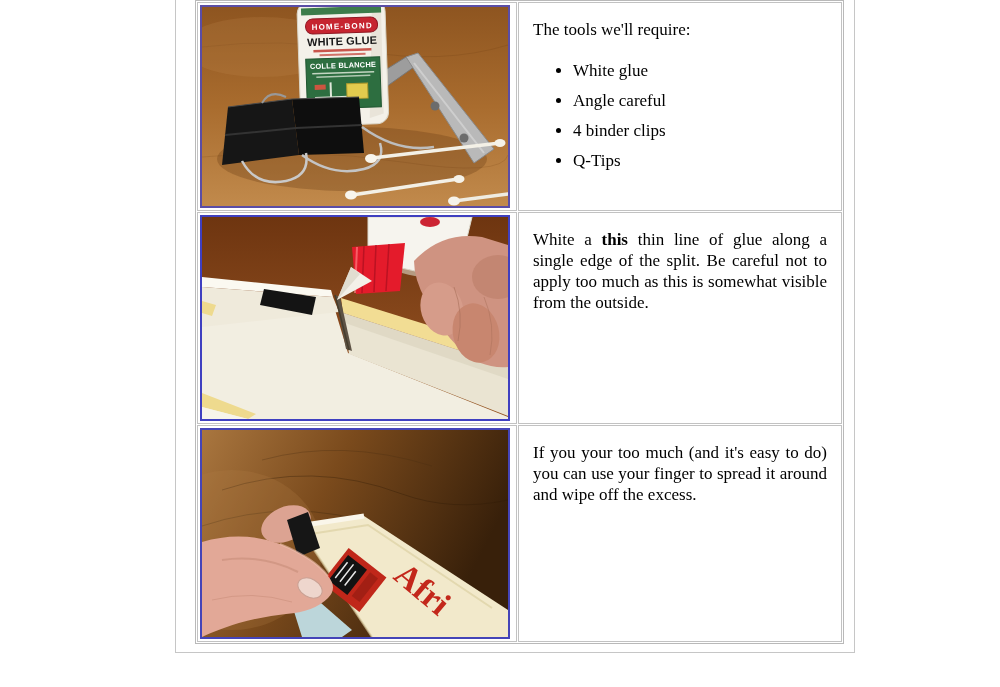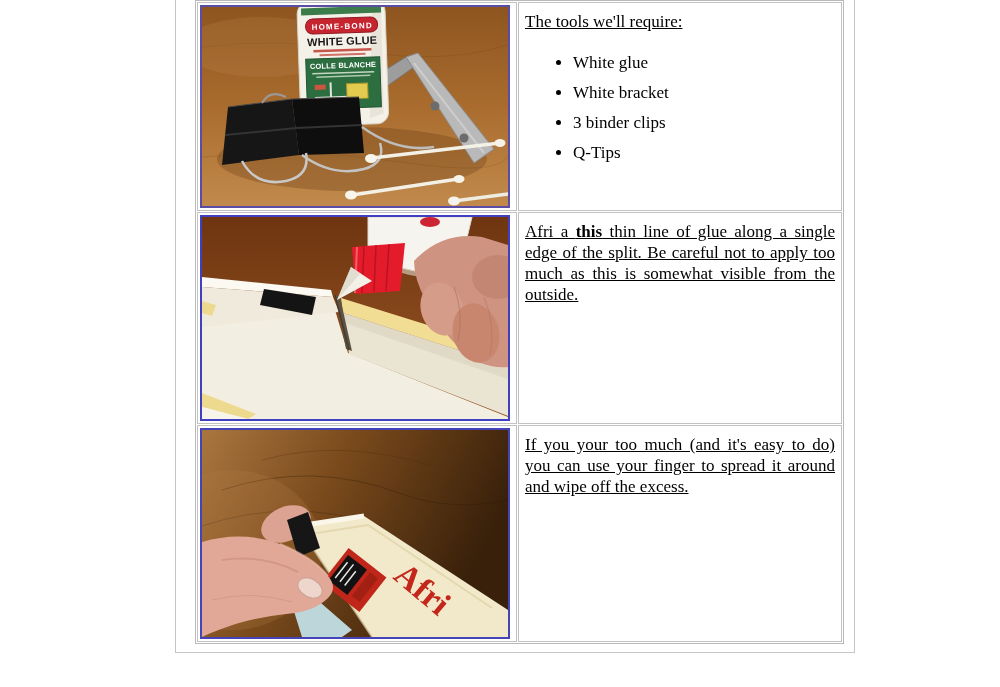--- a/index.html
+++ b/index.html
@@ -13,21 +13,21 @@
   }
   table.howto{
     border-collapse:separate;border-spacing:1px;
     border:1px solid #b9b9b9;
     margin:11px 0 0 19px;
     table-layout:fixed;
   }
   td{border:1px solid #c2c2c2;vertical-align:top;background:#fff;}
   td.img-cell{padding:2px;width:314px;}
   td.txt-cell{padding:4px 2px 2px 2px;width:318px;font-size:17px;line-height:21px;}
-  td.txt-cell p{margin:4px;text-align:justify;text-decoration:underline;}
+  td.txt-cell p{margin:12px;text-align:justify;}
   td.txt-cell p.heading{text-align:left;}
   ul.tool-list{margin:20px 0 0 0;padding:0 0 0 52px;}
   ul.tool-list li{margin:0 0 9px 0;}
   .img-link{display:block;line-height:0;text-decoration:none;cursor:pointer;}
   svg.photo{display:block;border:2px solid #4444bb;}
   svg text{font-family:"Liberation Sans",sans-serif;}
   svg text.serif{font-family:"Liberation Serif",serif;}
 </style>
 </head>
 <body>
@@ -111,22 +111,22 @@
               <line x1="252" y1="194" x2="306" y2="187" stroke="#efece2" stroke-width="3.5"></line>
               <ellipse cx="252" cy="194" rx="6" ry="4.5" fill="#f6f3ea"></ellipse>
             </g>
           </svg>
         </a>
       </td>
       <td class="txt-cell">
         <p class="heading">The tools we'll require:</p>
         <ul class="tool-list">
           <li>White glue</li>
-          <li>White bracket</li>
-          <li>3 binder clips</li>
+          <li>Angle careful</li>
+          <li>4 binder clips</li>
           <li>Q-Tips</li>
         </ul>
       </td>
     </tr>
 
     <tr>
       <td class="img-cell">
         <a class="img-link">
           <svg class="photo" width="306" height="202" viewBox="0 0 306 202" style="border-color: rgb(63, 63, 192);">
             <defs>
@@ -169,21 +169,21 @@
               <ellipse cx="240" cy="92" rx="21" ry="27" fill="#d69c8a" transform="rotate(-18 240 92)"></ellipse>
               <ellipse cx="274" cy="116" rx="23" ry="30" fill="#c8866f" transform="rotate(-14 274 116)"></ellipse>
               <path d="M252,70 Q262,96 256,124" stroke="#a96f5a" fill="none" opacity="0.6"></path>
               <path d="M282,80 Q294,108 288,138" stroke="#a96f5a" fill="none" opacity="0.5"></path>
               <ellipse cx="296" cy="60" rx="26" ry="22" fill="#b87a64" opacity="0.5"></ellipse>
             </g>
           </svg>
         </a>
       </td>
       <td class="txt-cell">
-        <p><span>Afri a </span><b>this</b><span> thin line of glue along a single edge of the split. Be careful not to apply too much as this is somewhat visible from the outside.</span></p>
+        <p><span>White a </span><b>this</b><span> thin line of glue along a single edge of the split. Be careful not to apply too much as this is somewhat visible from the outside.</span></p>
       </td>
     </tr>
 
     <tr>
       <td class="img-cell">
         <a class="img-link">
           <svg class="photo" width="306" height="207" viewBox="0 0 306 207" style="border-color: rgb(68, 68, 184);">
             <defs>
               <linearGradient id="wood3" x1="0" y1="0" x2="1" y2="0.35">
                 <stop offset="0" stop-color="#a9763f"></stop>

